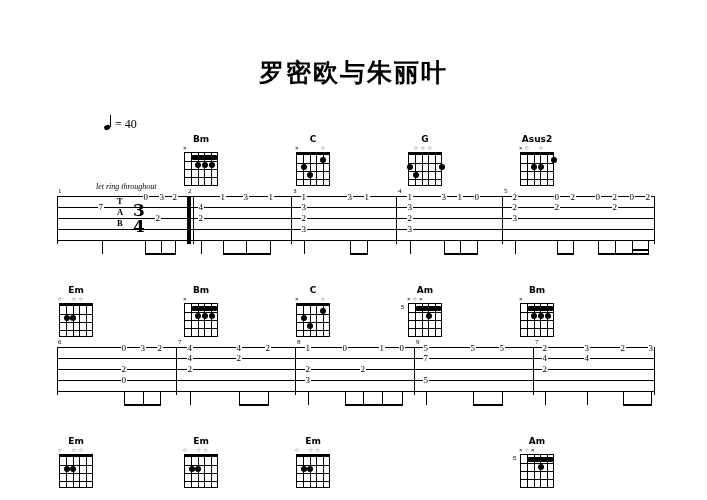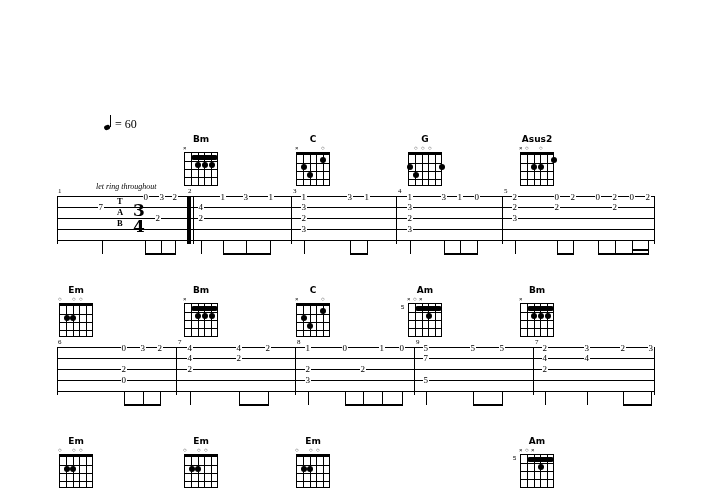--- a/index.html
+++ b/index.html
@@ -239,27 +239,28 @@
     left: -8px;
     font-family: "Liberation Sans", sans-serif;
     font-size: 6px;
   }
 </style>
 </head>
 <body>
 
 <div class="sheet">
 
+  <div class="title">罗密欧与朱丽叶</div>
 
 
   <div class="tempo">
     <span class="note">
       <span class="head"></span><span class="stem"></span>
     </span>
-    <span>= 60</span>
+    <span>= 40</span>
   </div>
 
   <div class="ring-text">let ring throughout</div>
 
   <div class="system" style="top:0;">
 
     <div class="chord" style="left:178px; top:134px;">
       <div class="cname">Bm</div>
       <div class="marks">
           <span style="left:5px;">×</span>

